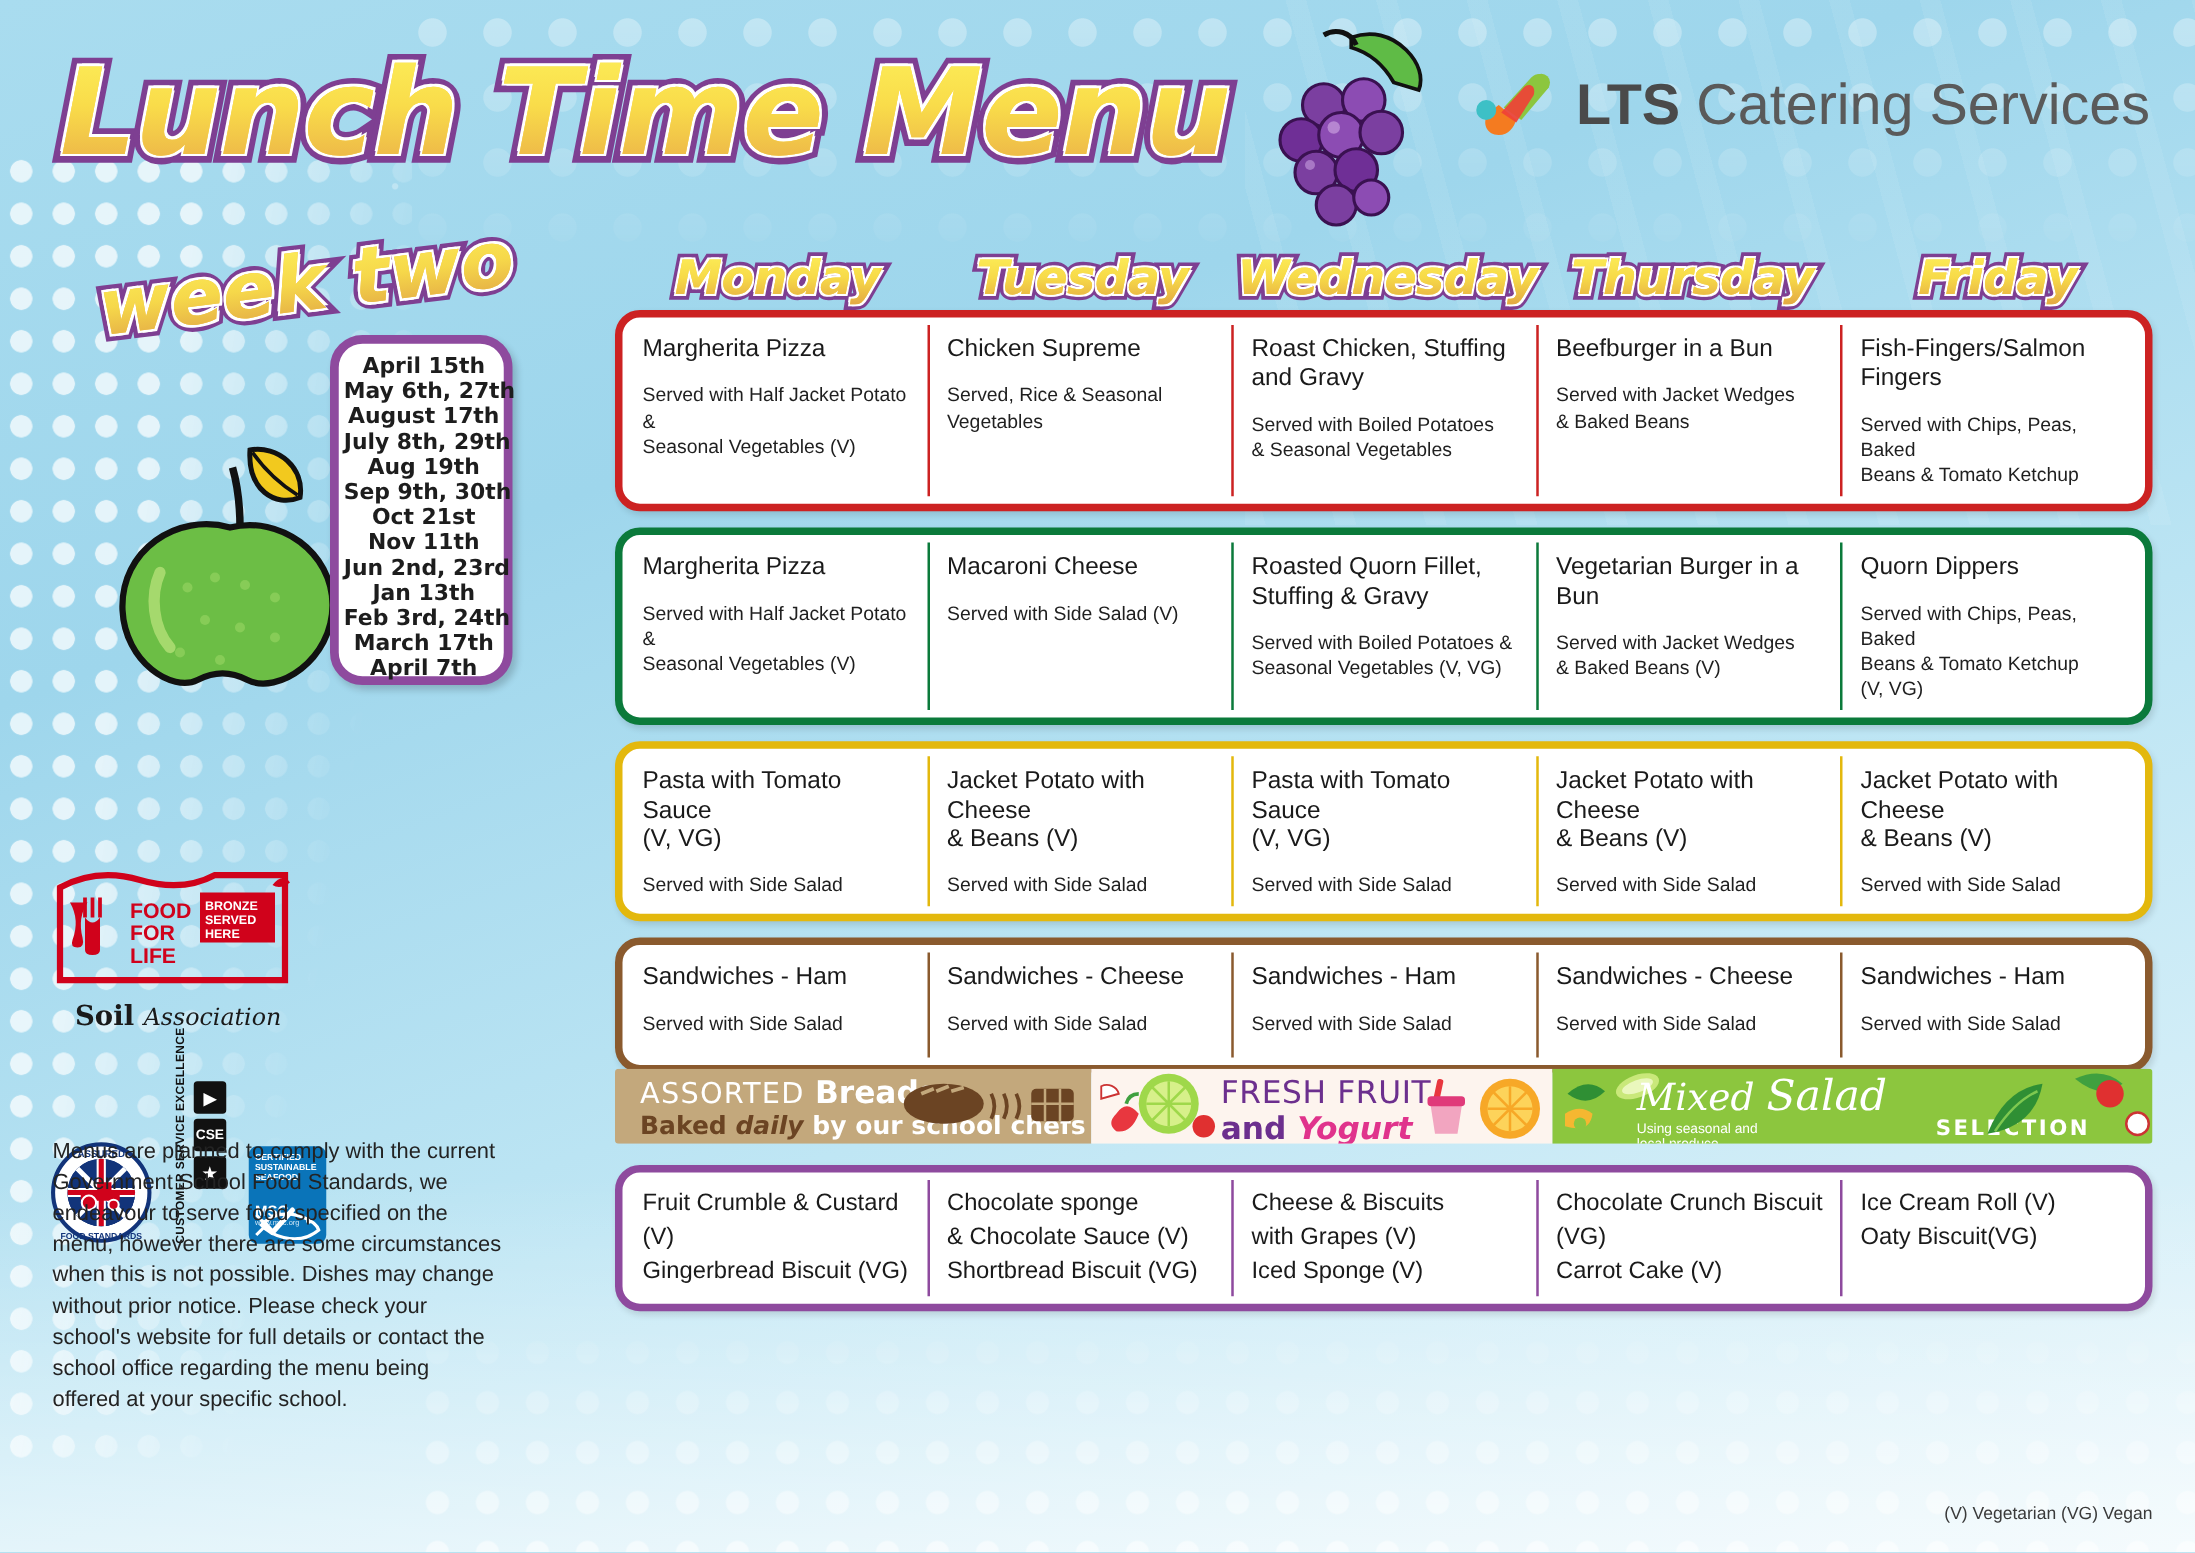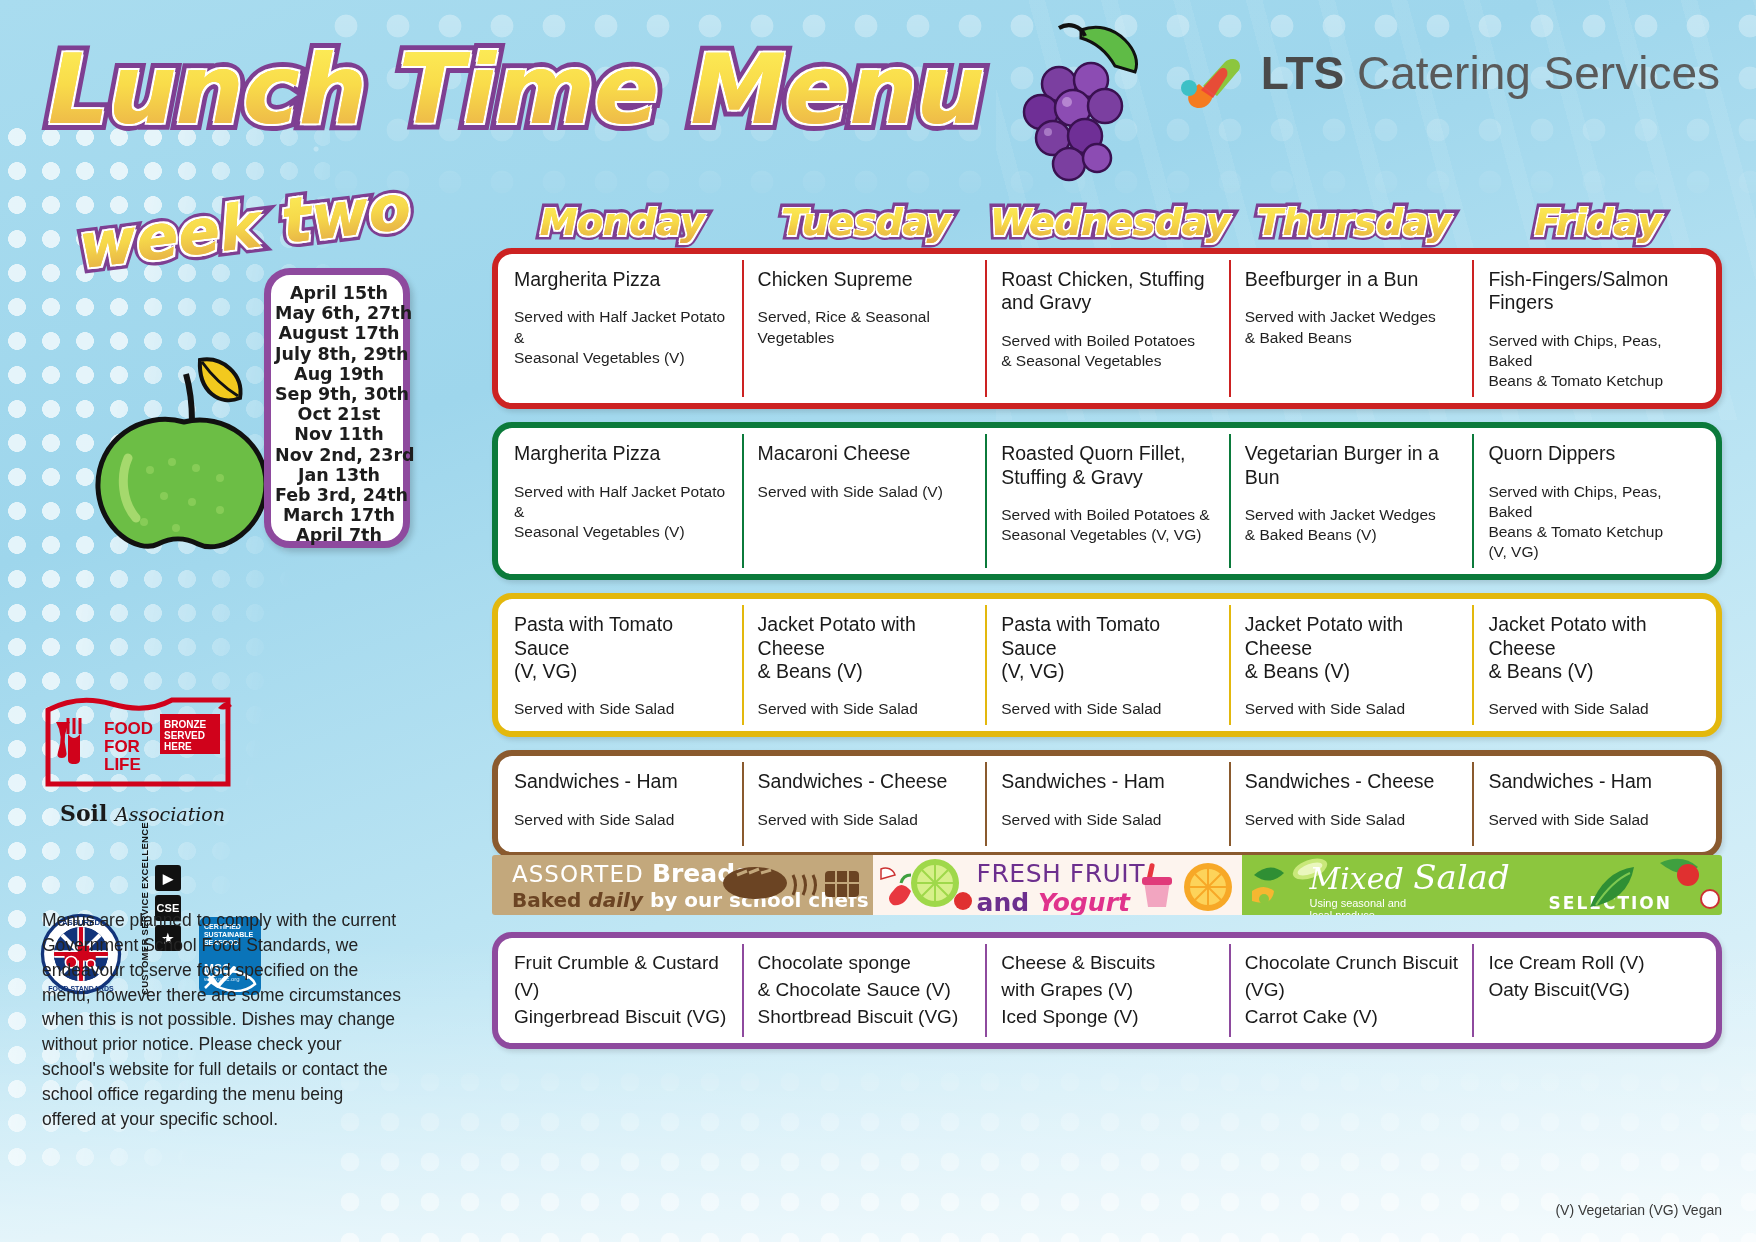--- a/index.html
+++ b/index.html
@@ -115,21 +115,21 @@
     box-shadow: 3px 4px 6px rgba(0,0,0,.18);
   }
   #dates-card .date-line {
     font-family: "DejaVu Sans", sans-serif;
     font-size: 17.5px; font-weight: 700; color: #1d1d1d;
     line-height: 1.155;
     white-space: nowrap;
   }
 
   
-  #lts-logo { position:absolute; right: 36px; top: 46px; display:flex; gap: 14px; }
+  #lts-logo { position:absolute; right: 36px; top: 46px; display:flex; align-items:center; gap: 14px; }
   #lts-wordmark { font-family: "Liberation Sans", sans-serif; font-size: 46px; color: #5a5a5a; white-space: nowrap; }
   #lts-wordmark b { font-weight: 700; color: #4a4a4a; }
 
   
   #day-headers { position: absolute; left: 500px; top: 200px; width: 1220px; display:flex; }
   .day-head { flex: 1; position: relative; height: 58px; }
   .day-head .dh-stroke, .day-head .dh-fill {
     position:absolute; left:50%; top:0; transform: translateX(-50%);
     font-family: "DejaVu Sans", sans-serif;
     font-size: 38px; font-weight: 700; font-style: italic;
@@ -319,21 +319,21 @@
 
 <div id="dates-card">
   <div class="date-line">April 15th</div>
   <div class="date-line">May 6th, 27th</div>
   <div class="date-line">August 17th</div>
   <div class="date-line">July 8th, 29th</div>
   <div class="date-line">Aug 19th</div>
   <div class="date-line">Sep 9th, 30th</div>
   <div class="date-line">Oct 21st</div>
   <div class="date-line">Nov 11th</div>
-  <div class="date-line">Nov 2nd, 23rd</div>
+  <div class="date-line">Jun 2nd, 23rd</div>
   <div class="date-line">Jan 13th</div>
   <div class="date-line">Feb 3rd, 24th</div>
   <div class="date-line">March 17th</div>
   <div class="date-line">April 7th</div>
 </div>
 
 <div id="day-headers">
   <div class="day-head">
     <div class="dh-stroke">Monday</div>
     <div class="dh-fill">Monday</div>

